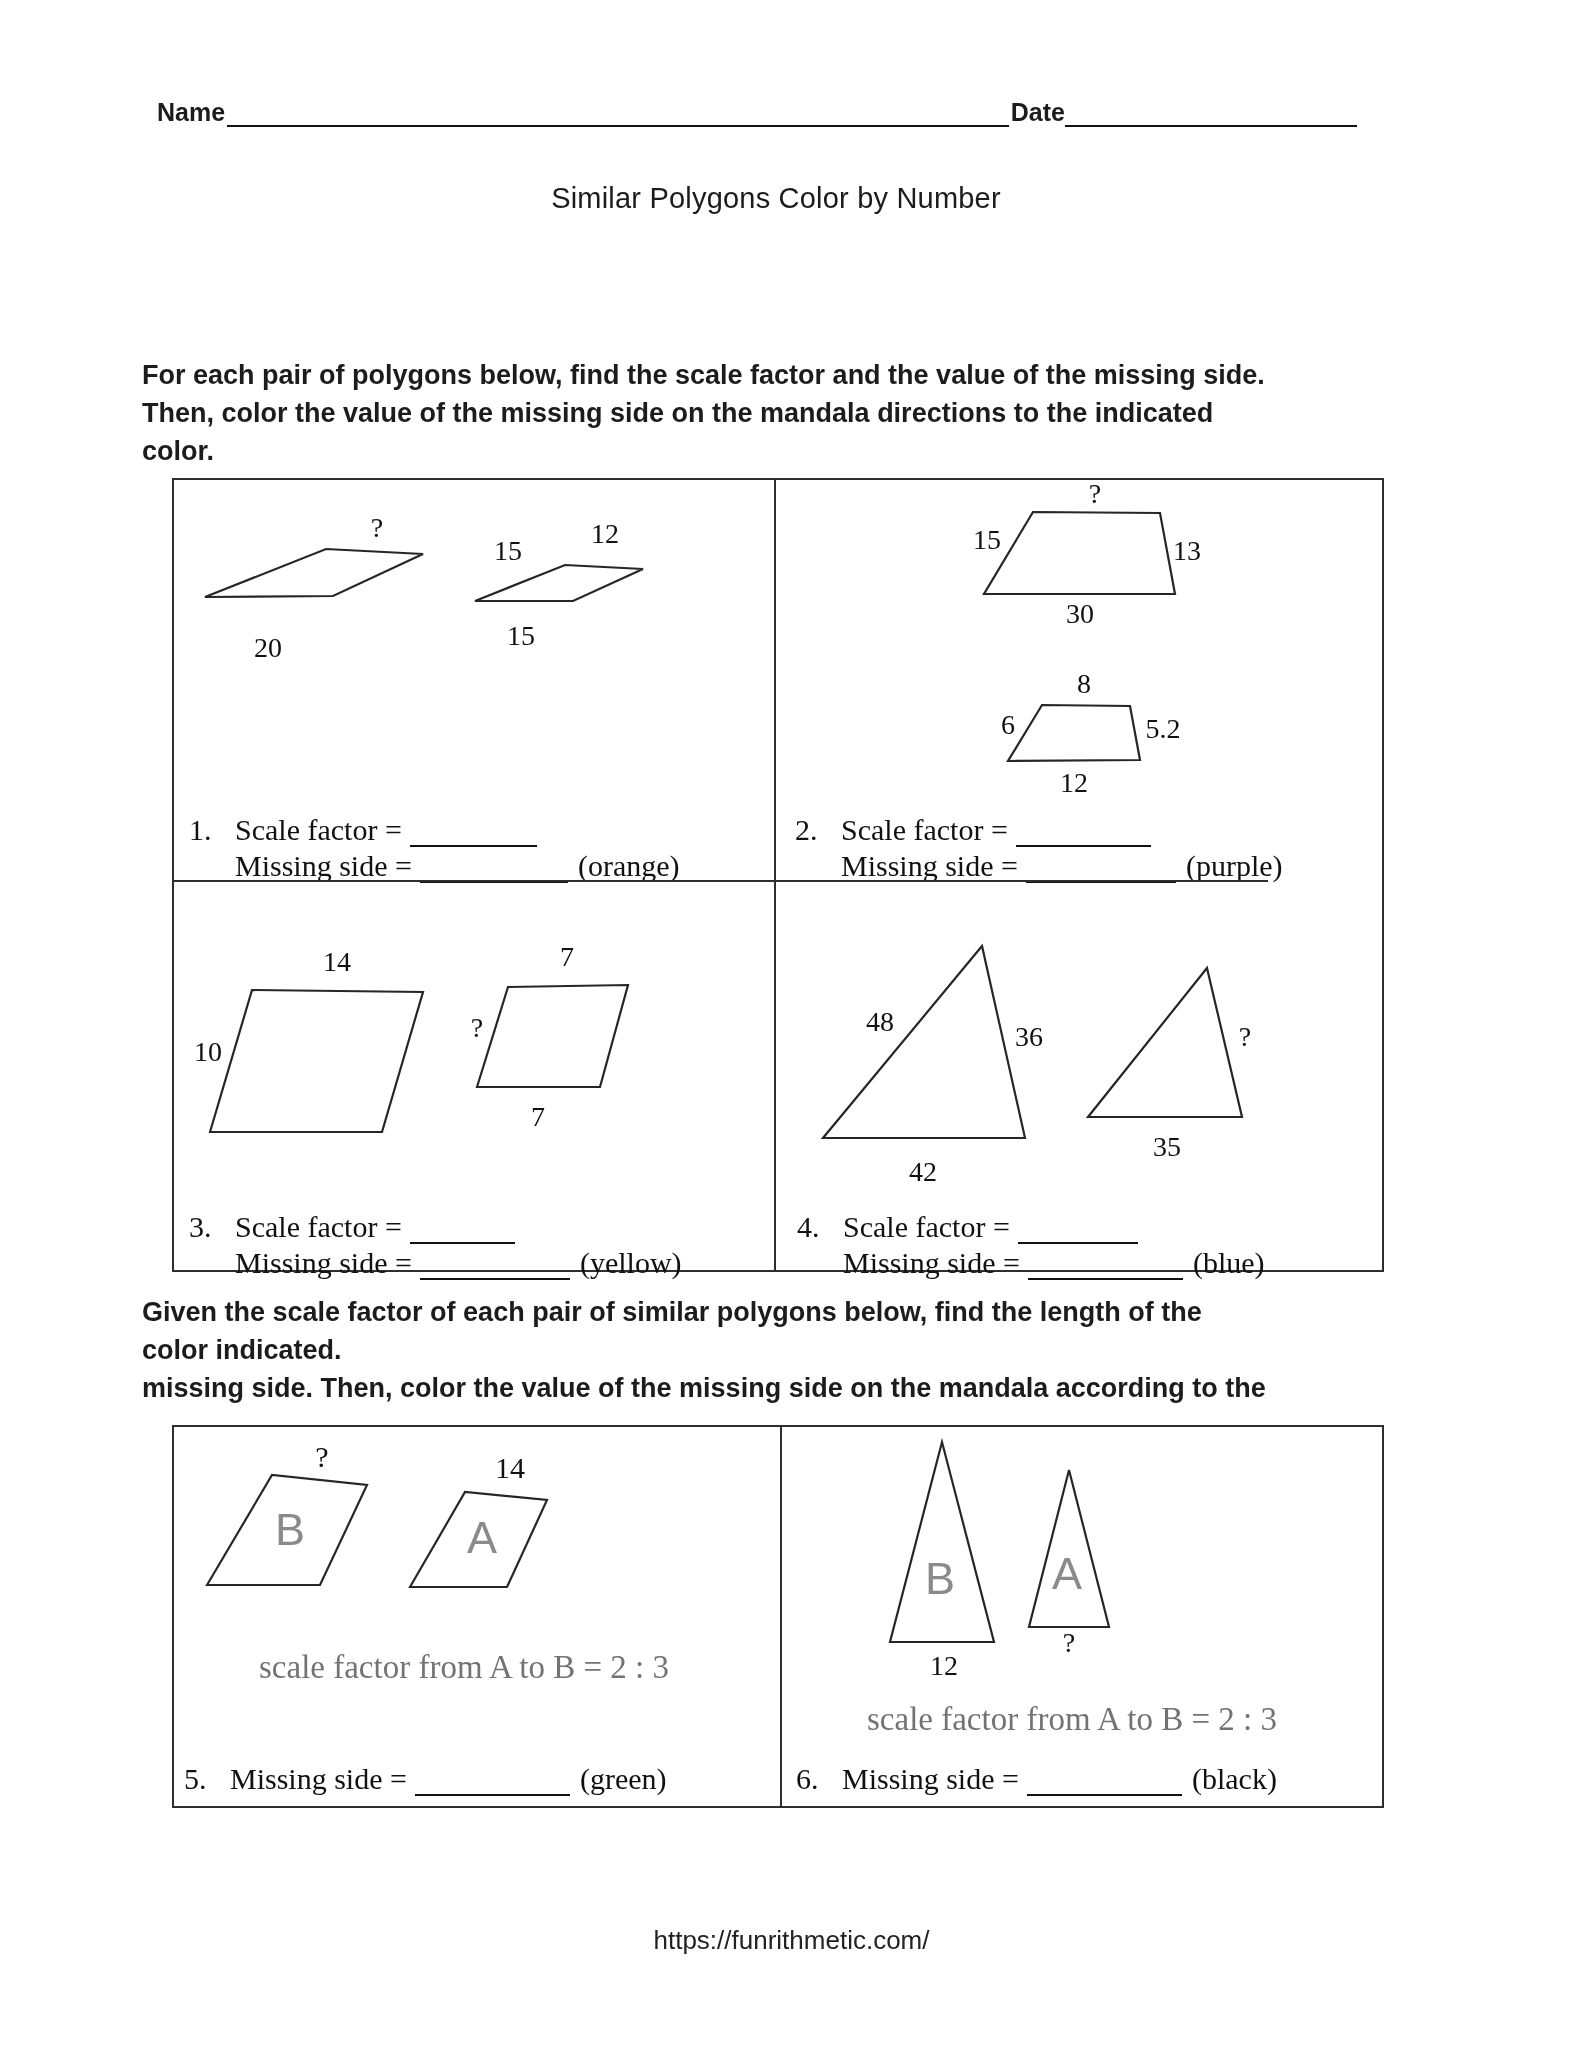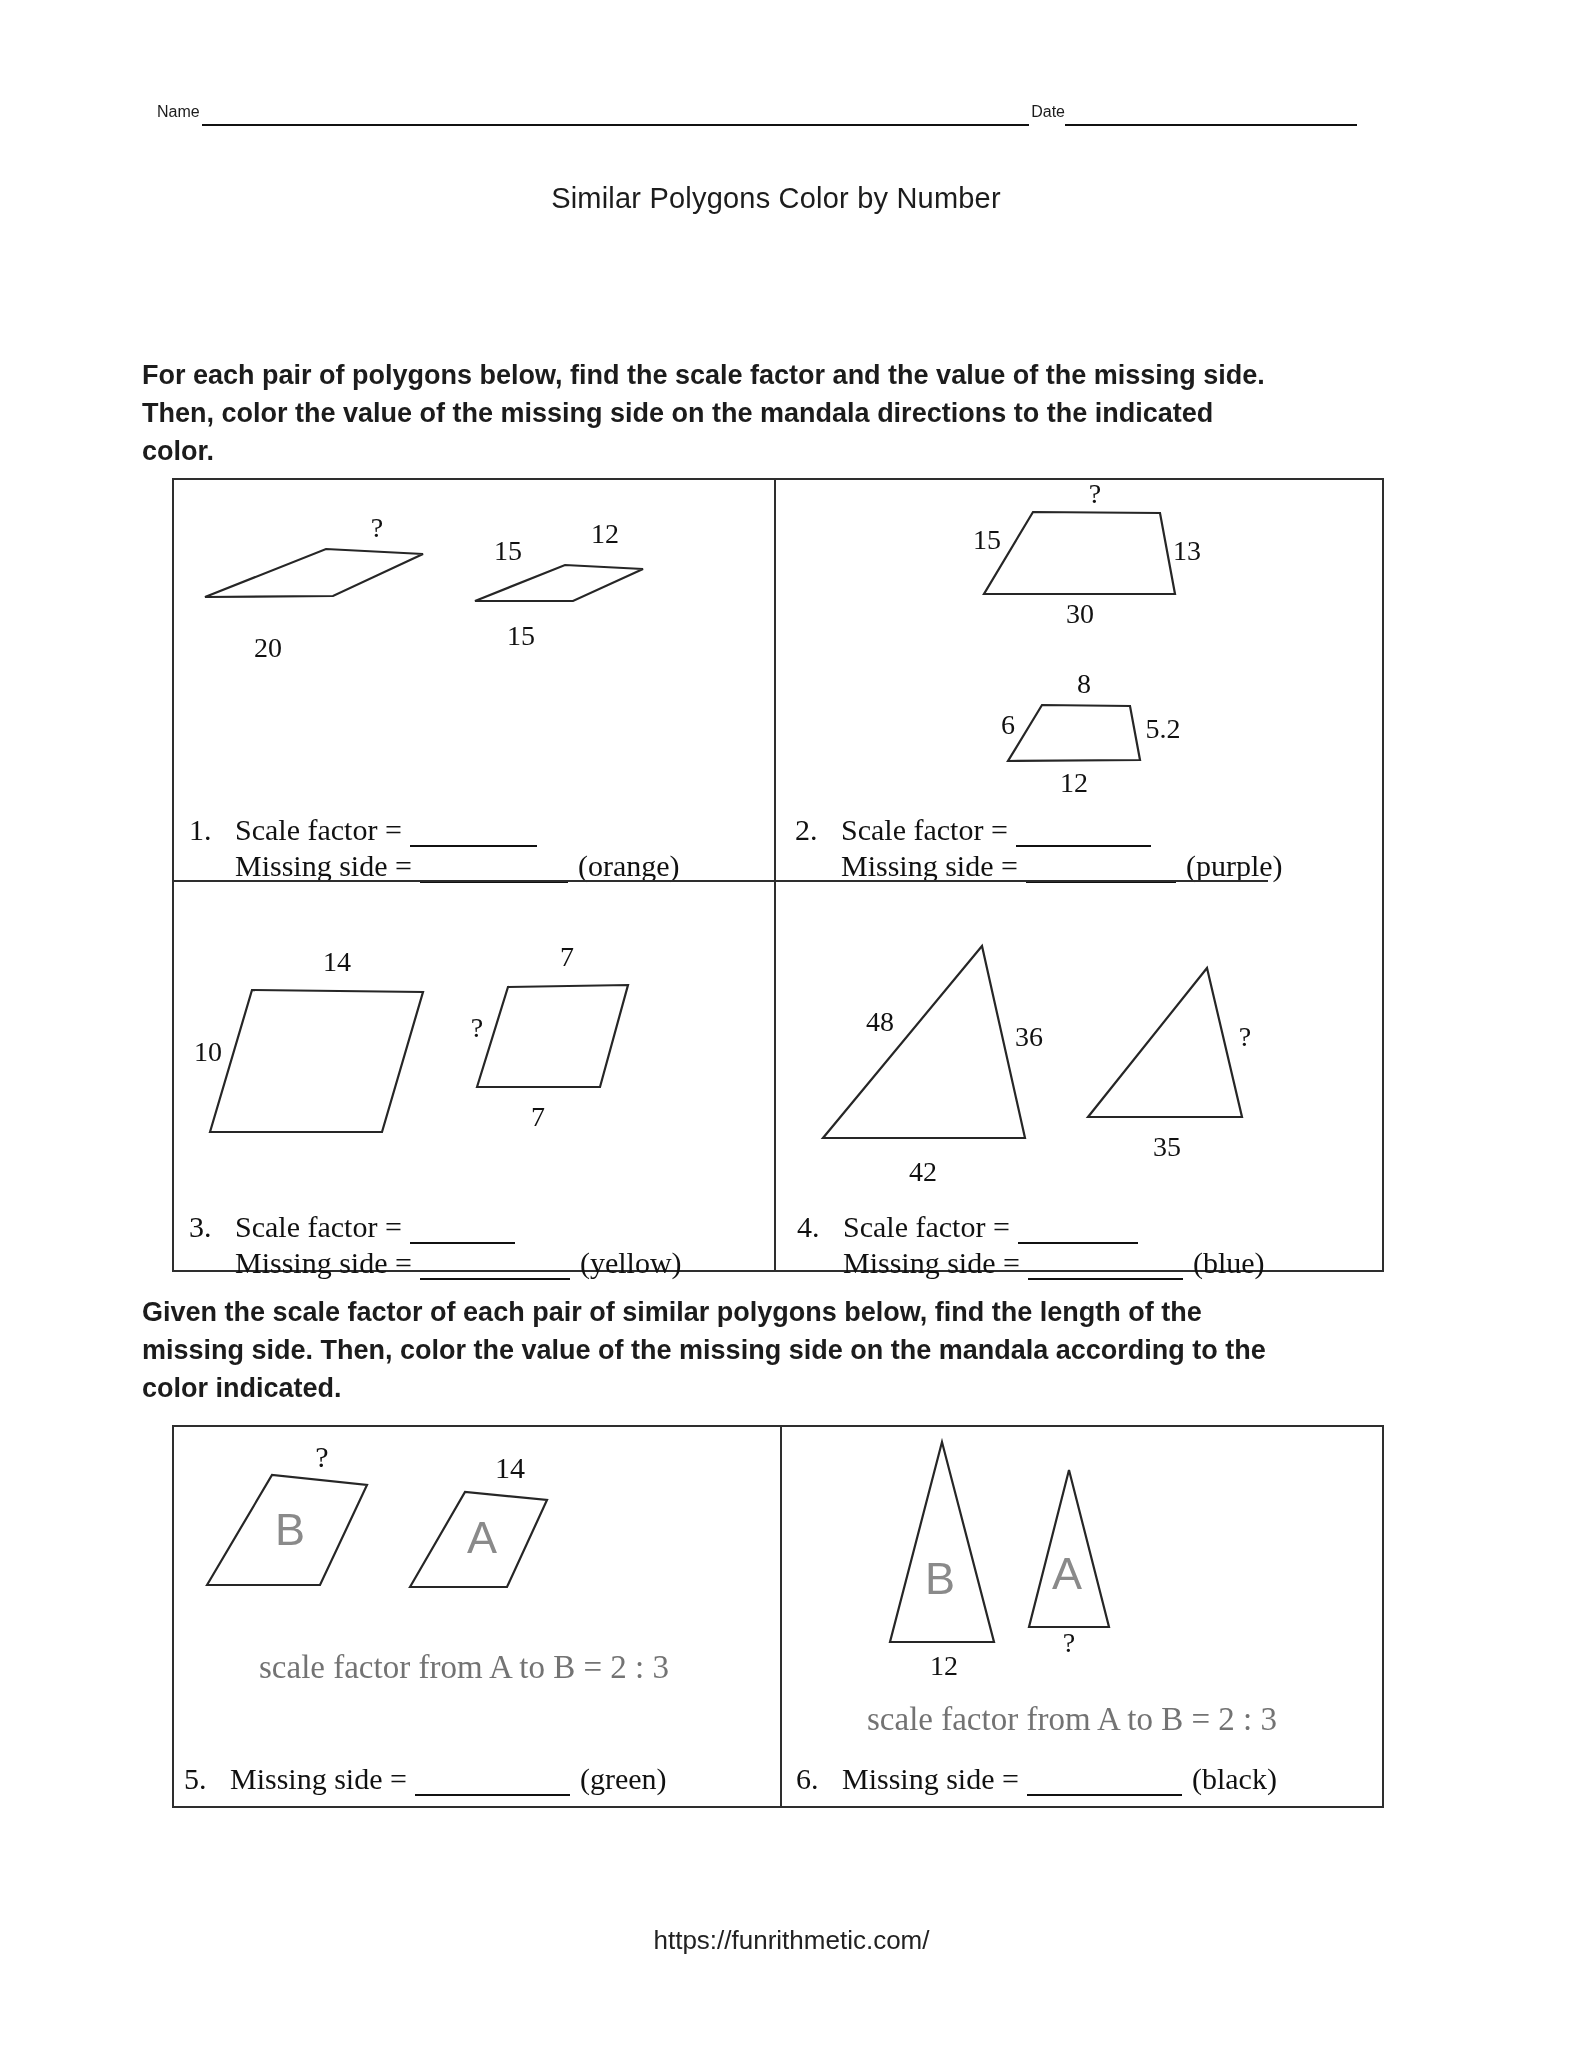--- a/index.html
+++ b/index.html
@@ -9,22 +9,23 @@
     background:#ffffff;
     font-family:"Liberation Sans",sans-serif;
     color:#1c1c1c;
     overflow:hidden;
   }
   .abs{position:absolute;}
 
   
   .name-row{
     left:157px;top:98px;width:1200px;
-    display:flex;align-items:center;
-    font-size:16px;
+    display:flex;align-items:flex-end;
+    font-size:25px;
+    font-weight:bold;
   }
   .write-line{
     display:inline-block;
     border-bottom:2px solid #111;
     height:26px;
   }
   .grow{flex:1 1 auto;margin:0 2px;}
   .date-line{width:292px;}
 
   
@@ -212,22 +213,22 @@
           <span>Missing side =</span>
           <span class="blank" style="width:155px;"></span>
           <span class="colorword">(blue)</span>
         </div>
       </div>
     </div>
   </div>
 
   <div class="abs para bold-para" style="top:1293px;">
     <span class="pline">Given the scale factor of each pair of similar polygons below, find the length of the</span>
+    <span class="pline">color indicated.</span>
     <span class="pline">missing side.  Then, color the value of the missing side on the mandala according to the</span>
-    <span class="pline">color indicated.</span>
   </div>
 
   <div class="abs tbl tbl2">
 
     <div class="cell c5">
       <svg width="606" height="379" viewBox="0 0 606 379">
         <polygon points="33,158 98,48 193,58 146,158"></polygon>
         <polygon points="236,160 291,65 373,73 333,160"></polygon>
       </svg>
       <span class="flab flab-big" style="left:148px;top:30px;">?</span>

